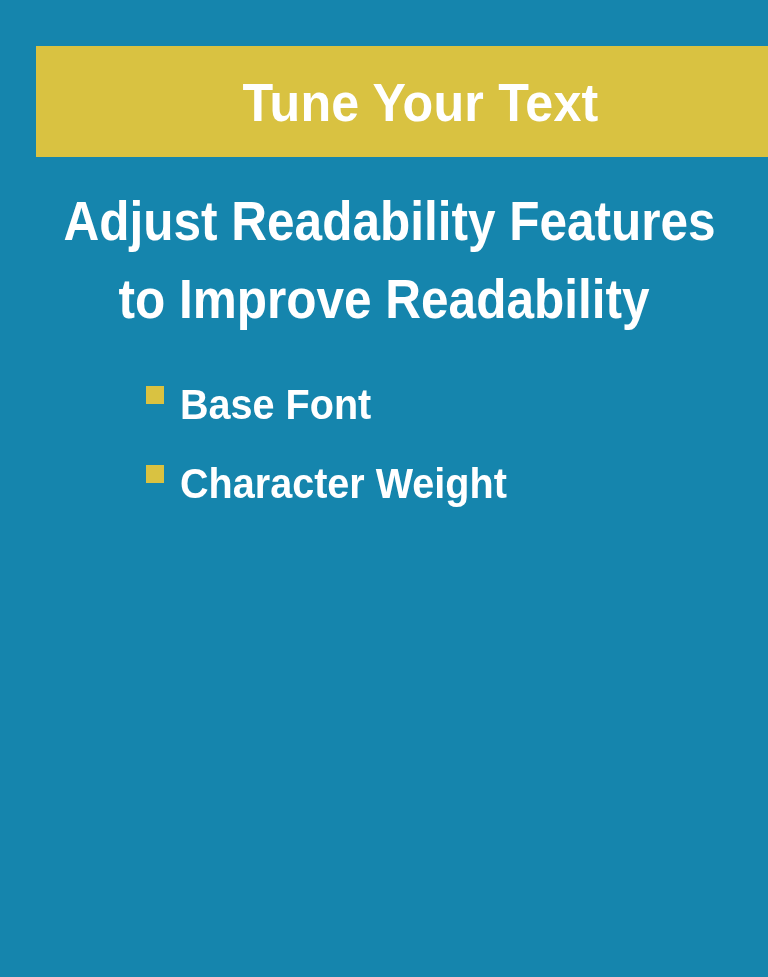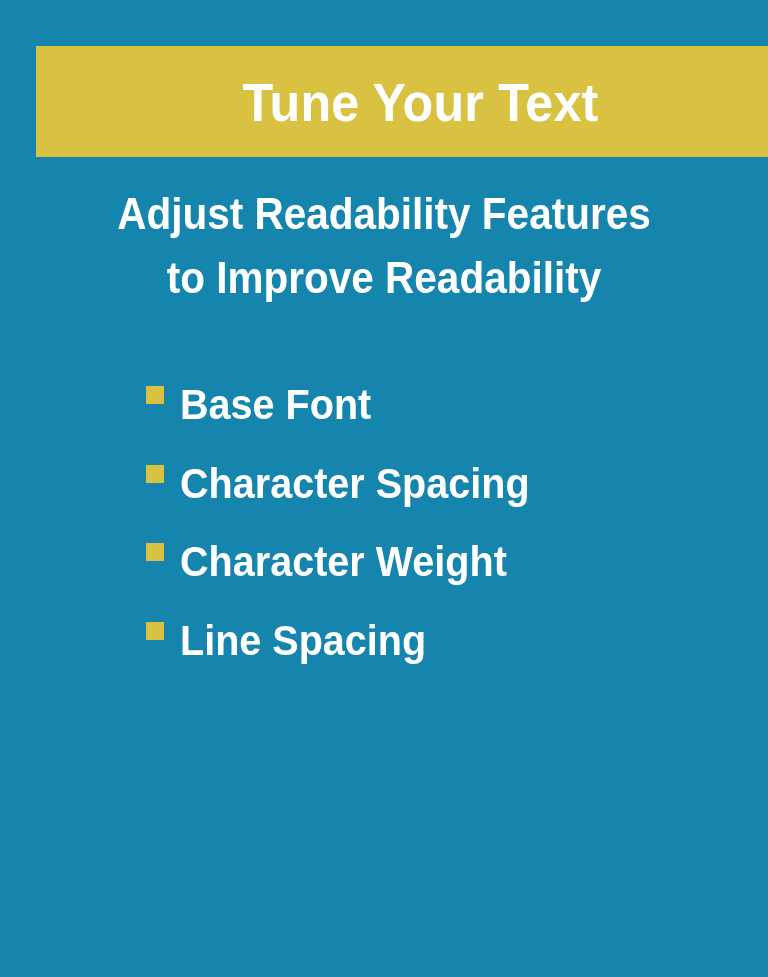--- a/index.html
+++ b/index.html
@@ -47,21 +47,21 @@
   }
 
   
   .subtitle {
     position: absolute;
     left: 0;
     top: 182px;
     width: 768px;
     text-align: center;
     color: #ffffff;
-    font-size: 45px;
+    font-size: 55px;
     font-weight: 600;
     line-height: 1.42;
     padding: 0 28px;
     box-sizing: border-box;
   }
   .subtitle .sub-line {
     display: block;
     transform: scaleX(0.9);
     transform-origin: center center;
     white-space: nowrap;
@@ -113,25 +113,17 @@
     <span class="sub-line">to Improve Readability</span>
   </div>
 
   <ul class="bullet-list">
     <li class="bullet-item">
       <span class="bullet-marker"></span>
       <span class="bullet-label">Base Font</span>
     </li>
     <li class="bullet-item">
       <span class="bullet-marker"></span>
-      <span class="bullet-label">Character Spacing</span>
-    </li>
-    <li class="bullet-item">
-      <span class="bullet-marker"></span>
       <span class="bullet-label">Character Weight</span>
-    </li>
-    <li class="bullet-item">
-      <span class="bullet-marker"></span>
-      <span class="bullet-label">Line Spacing</span>
     </li>
   </ul>
 
 </div>
 
 </body></html>

